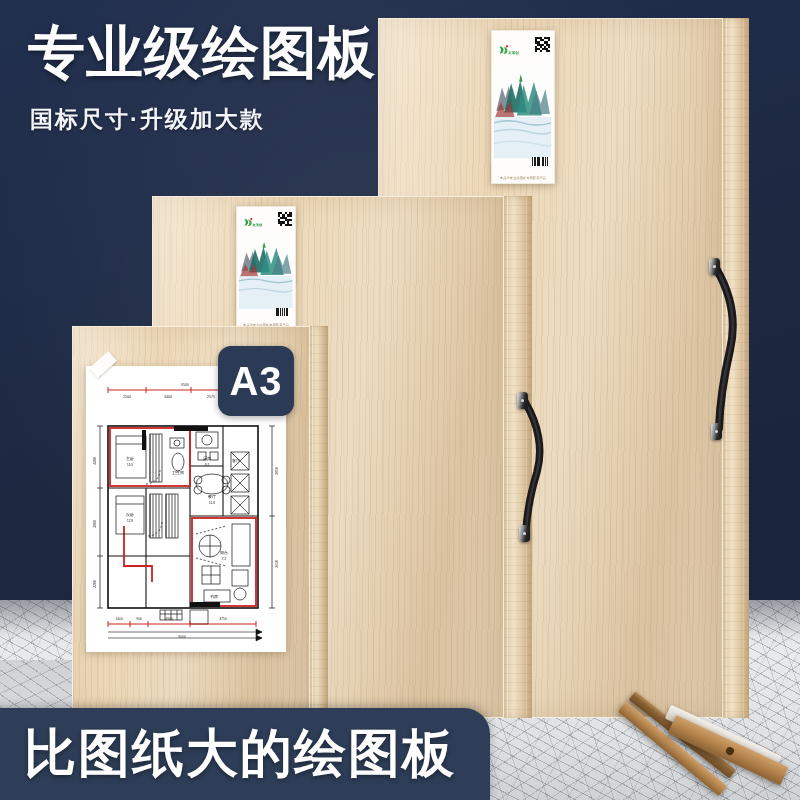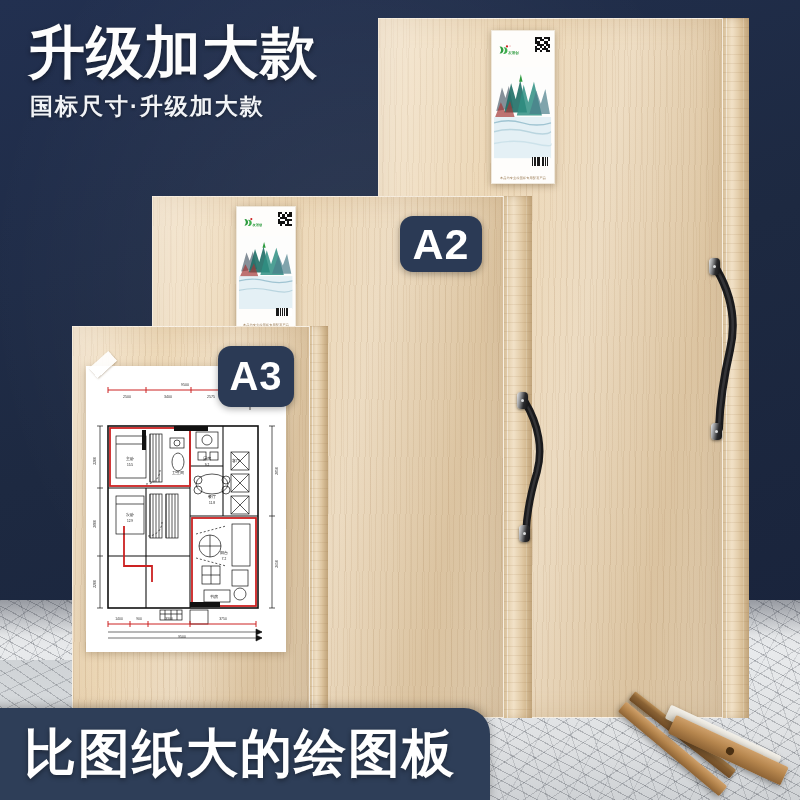--- a/index.html
+++ b/index.html
@@ -32,21 +32,21 @@
       background:linear-gradient(180deg,#cfd3d6,#e4e6e8);}
   .desk-left:before{content:"";position:absolute;inset:-10px;opacity:.8;
       background-image:
         repeating-linear-gradient(35deg, rgba(35,40,50,.28) 0 1px, rgba(0,0,0,0) 1px 10px),
         repeating-linear-gradient(-25deg, rgba(35,40,50,.2) 0 1px, rgba(0,0,0,0) 1px 16px);}
 
   
   .headline{position:absolute;left:28px;top:22px;z-index:40;}
   .headline h1{margin:0;font-size:57px;line-height:1.06;font-weight:bold;color:#fdfdfd;
       letter-spacing:1px;text-shadow:0 2px 5px rgba(0,0,0,.45);}
-  .headline h2{margin:9px 0 0 2px;font-size:23px;font-weight:bold;color:#f2f4f7;
+  .headline h2{margin:22px 0 0 2px;font-size:23px;font-weight:bold;color:#f2f4f7;
       letter-spacing:2px;text-shadow:0 1px 3px rgba(0,0,0,.45);}
 
   
   .board{position:absolute;box-sizing:border-box;}
   .face{position:absolute;inset:0;overflow:hidden;
       background:
         repeating-linear-gradient(91deg, rgba(150,110,66,.11) 0 1px, rgba(0,0,0,0) 1px 6px),
         repeating-linear-gradient(89deg, rgba(160,120,75,.07) 0 1px, rgba(0,0,0,0) 1px 13px),
         linear-gradient(100deg,#f0ddc0 0%,#ecd7b6 28%,#f3e3ca 55%,#e8d2b0 80%,#f1e0c4 100%);
       border:1px solid rgba(255,255,255,.55);
@@ -319,21 +319,20 @@
           <i style="width:.5px;height:100%;background:#fff"></i>
         <i style="width:1.5px;height:100%"></i>
           <i style="width:1px;height:100%;background:#fff"></i>
         <i style="width:.5px;height:100%"></i>
           <i style="width:1px;height:100%;background:#fff"></i>
         <i style="width:2px;height:100%"></i>
       </div>
       <div class="st-cap">本品为专业绘图板专用配套产品</div>
     </div>
 
-    <div class="badge" style="right:22px;top:20px;width:82px;height:56px;font-size:43px;">A2</div>
 
     <div class="edge" style="right:-28px;width:28px;">
       <div class="edge-line" style="left:3px;"></div>
       <div class="edge-line" style="left:22px;opacity:.35;"></div>
     </div>
   </div>
 
   <div class="handle" style="left:516px;top:392px;width:34px;height:150px;z-index:24;">
     <svg class="bar" viewBox="0 0 34 150" preserveAspectRatio="none">
       <path d="M9 10 C23 33 27 58 21 80 C15 100 11 118 10 140" stroke="#1a1a1c" stroke-width="7.5" fill="none" stroke-linecap="round"></path>
@@ -490,37 +489,37 @@
           <path d="M170 269 L176 272 L170 275 Z" fill="#111"></path>
         </g>
         <g stroke="#111" stroke-width=".7" fill="none">
           <path d="M160 38 L164 30 L168 38 M164 30 L164 44"></path>
         </g>
       </svg>
     </div>
 
     <div class="tape" style="left:18px;top:32px;width:26px;height:13px;transform:rotate(-42deg);"></div>
 
-    <div class="badge" style="right:16px;top:20px;width:76px;height:61px;font-size:40px;">A3</div>
+    <div class="badge" style="right:16px;top:20px;width:76px;height:70px;font-size:40px;">A3</div>
 
     <div class="edge" style="right:-18px;width:18px;">
       <div class="edge-line" style="left:2px;"></div>
     </div>
   </div>
 
   <div class="ruler rd" style="left:632px;top:690px;width:128px;height:11px;transform:rotate(38deg);z-index:35;"></div>
   <div class="ruler rl" style="left:622px;top:700px;width:132px;height:13px;transform:rotate(40deg);z-index:36;"></div>
   <div class="rule-white" style="left:668px;top:704px;width:122px;height:15px;transform:rotate(25deg);transform-origin:left center;z-index:36;"></div>
   <div class="ruler rl" style="left:672px;top:714px;width:124px;height:20px;transform:rotate(25deg);z-index:37;">
     <div style="position:absolute;left:52%;top:50%;width:8px;height:8px;margin:-4px 0 0 -4px;border-radius:50%;background:#4a3013;"></div>
   </div>
 
 
   <div class="headline">
-    <h1>升级加大款</h1>
+    <h1>专业级绘图板</h1>
     <h2>国标尺寸·升级加大款</h2>
   </div>
 
   <div class="banner">
     <span>比图纸大的绘图板</span>
   </div>
 
 </div>
 
 </body></html>

